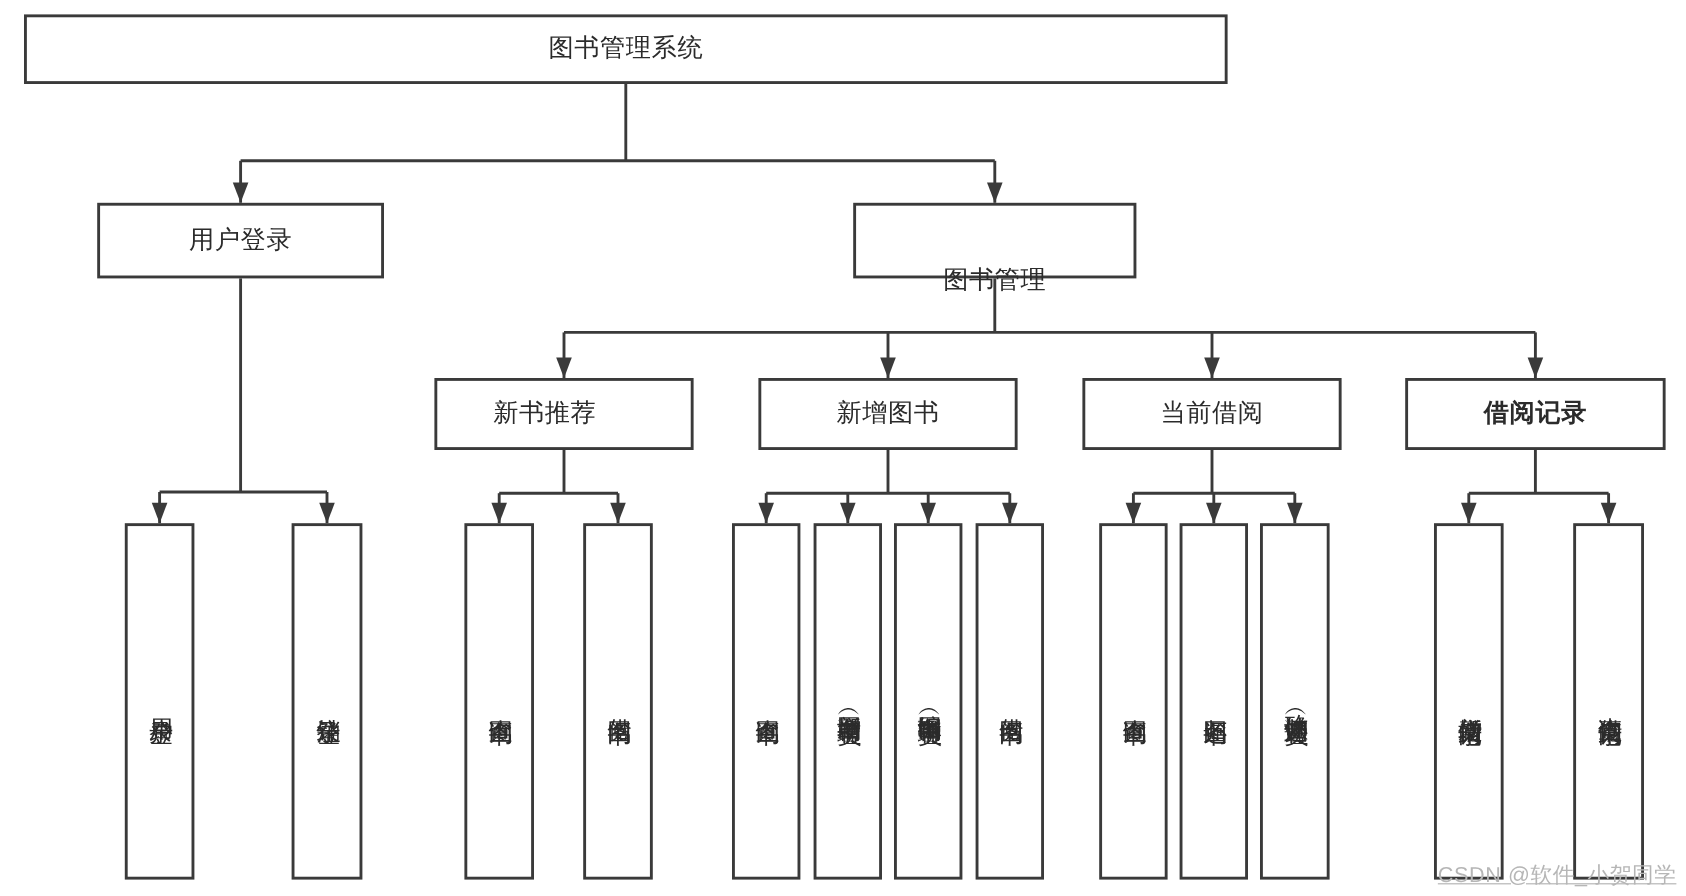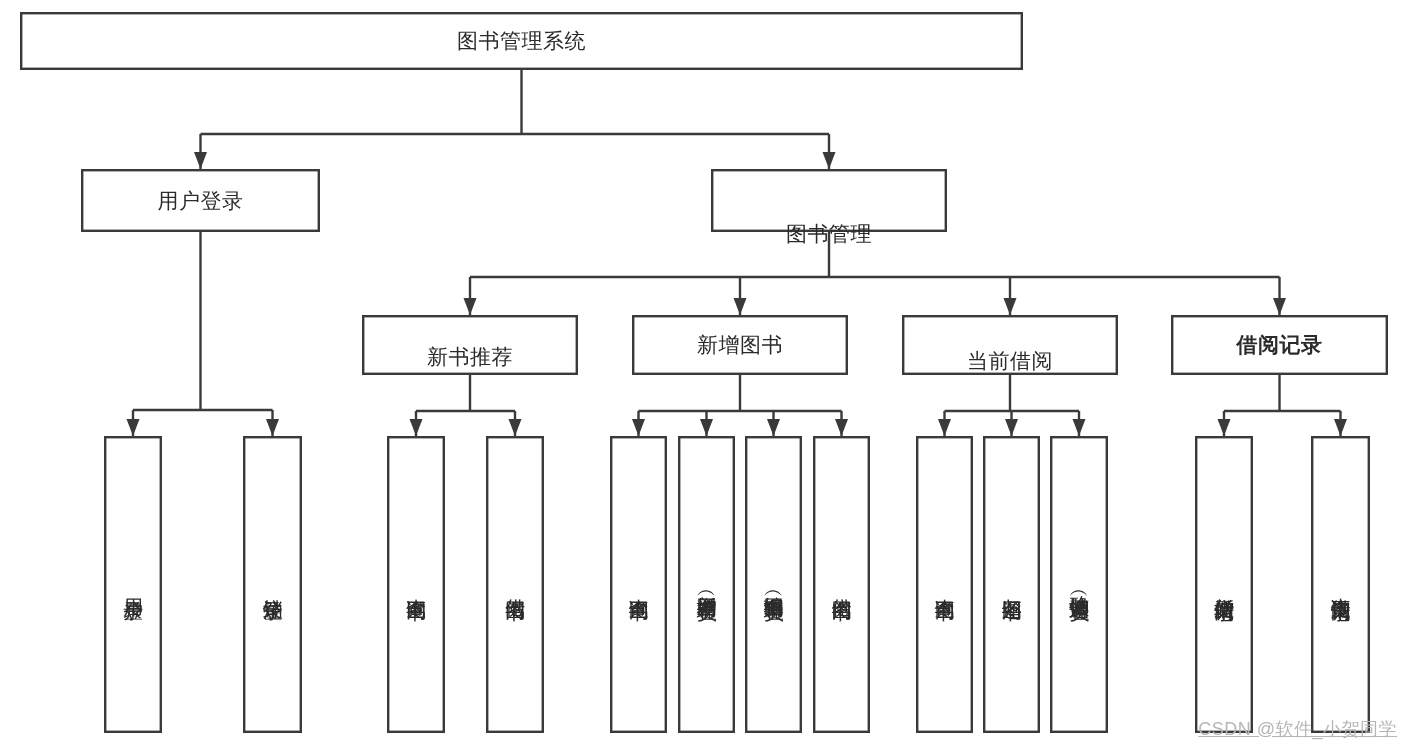--- a/index.html
+++ b/index.html
@@ -162,25 +162,25 @@
       <polygon points="1334,419 1347,419 1340.5,436" class="arrow-head"></polygon>
     </svg>
 
   <div id="node-layer">
       <div class="node-label-h" style="left: 20px; top: 12px; width: 1003px; height: 58px;">图书管理系统</div>
       <div class="hit-box" style="left: 20px; top: 12px; width: 1003px; height: 58px;"></div>
       <div class="node-label-h" style="left: 81px; top: 169px; width: 239px; height: 63px;">用户登录</div>
       <div class="hit-box" style="left: 81px; top: 169px; width: 239px; height: 63px;"></div>
       <div class="node-label-h" style="left: 711px; top: 169px; width: 236px; height: 63px; margin-top: 33px;">图书管理</div>
       <div class="hit-box" style="left: 711px; top: 169px; width: 236px; height: 63px;"></div>
-      <div class="node-label-h" style="left: 362px; top: 315px; width: 216px; height: 60px; margin-top: 12px;">新书推荐</div>
+      <div class="node-label-h" style="left: 346px; top: 315px; width: 216px; height: 60px;">新书推荐</div>
       <div class="hit-box" style="left: 362px; top: 315px; width: 216px; height: 60px;"></div>
       <div class="node-label-h" style="left: 632px; top: 315px; width: 216px; height: 60px;">新增图书</div>
       <div class="hit-box" style="left: 632px; top: 315px; width: 216px; height: 60px;"></div>
-      <div class="node-label-h" style="left: 902px; top: 331px; width: 216px; height: 60px;">当前借阅</div>
+      <div class="node-label-h" style="left: 902px; top: 315px; width: 216px; height: 60px;">当前借阅</div>
       <div class="hit-box" style="left: 902px; top: 315px; width: 216px; height: 60px;"></div>
       <div class="node-label-h" style="left: 1171px; top: 315px; width: 217px; height: 60px; font-weight: bold;">借阅记录</div>
       <div class="hit-box" style="left: 1171px; top: 315px; width: 217px; height: 60px;"></div>
       <div class="node-label-v" style="left: 104px; top: 436px; width: 58px; height: 297px;">用户登录</div>
       <div class="hit-box" style="left: 104px; top: 436px; width: 58px; height: 297px;"></div>
       <div class="node-label-v" style="left: 243px; top: 436px; width: 59px; height: 297px;">注销登录</div>
       <div class="hit-box" style="left: 243px; top: 436px; width: 59px; height: 297px;"></div>
       <div class="node-label-v" style="left: 387px; top: 436px; width: 58px; height: 297px;">查询图书</div>
       <div class="hit-box" style="left: 387px; top: 436px; width: 58px; height: 297px;"></div>
       <div class="node-label-v" style="left: 486px; top: 436px; width: 58px; height: 297px;">借阅图书</div>

